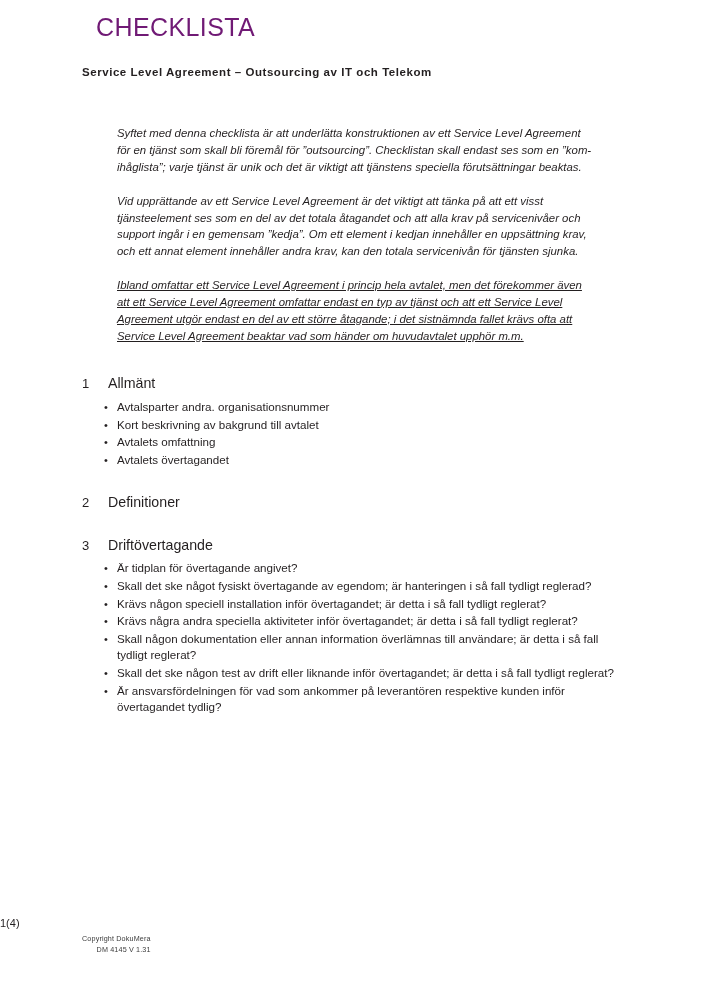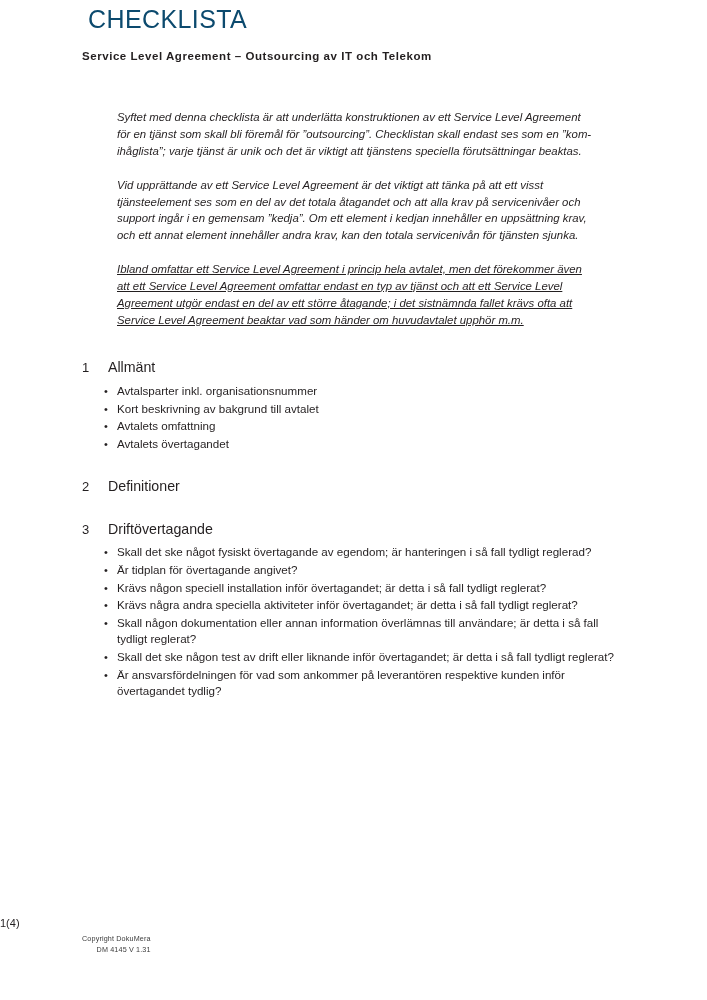--- a/index.html
+++ b/index.html
@@ -25,22 +25,22 @@
     left: 82px;
     top: 0;
     width: 545px;
   }
 
   
   .doc-title {
     font-size: 25px;
     font-weight: 400;
     letter-spacing: 0.4px;
-    color: #0c4a6e;
-    margin: 6px;
+    color: #701a75;
+    margin: 14px;
     line-height: 1.1;
   }
   .doc-subtitle {
     font-size: 11.5px;
     font-weight: 700;
     letter-spacing: 0.55px;
     color: #231f20;
     margin: 0;
     padding-top: 9px;
     line-height: 1.3;
@@ -158,42 +158,42 @@
     </div>
 
     <div class="sections">
 
       <div class="section section--s1">
         <div class="section-heading">
           <span class="section-num">1</span>
           <span class="section-title">Allmänt</span>
         </div>
         <ul class="bullets">
-          <li>Avtalsparter inkl. organisationsnummer</li>
+          <li>Avtalsparter andra. organisationsnummer</li>
           <li>Kort beskrivning av bakgrund till avtalet</li>
           <li>Avtalets omfattning</li>
           <li>Avtalets övertagandet</li>
         </ul>
       </div>
 
       <div class="section section--s2">
         <div class="section-heading">
           <span class="section-num">2</span>
           <span class="section-title">Definitioner</span>
         </div>
       </div>
 
       <div class="section section--s3">
         <div class="section-heading">
           <span class="section-num">3</span>
           <span class="section-title">Driftövertagande</span>
         </div>
         <ul class="bullets">
+          <li>Är tidplan för övertagande angivet?</li>
           <li>Skall det ske något fysiskt övertagande av egendom; är hanteringen i så fall tydligt reglerad?</li>
-          <li>Är tidplan för övertagande angivet?</li>
           <li>Krävs någon speciell installation inför övertagandet; är detta i så fall tydligt reglerat?</li>
           <li>Krävs några andra speciella aktiviteter inför övertagandet; är detta i så fall tydligt reglerat?</li>
           <li>Skall någon dokumentation eller annan information överlämnas till användare; är detta i så fall tydligt reglerat?</li>
           <li>Skall det ske någon test av drift eller liknande inför övertagandet; är detta i så fall tydligt reglerat?</li>
           <li>Är ansvarsfördelningen för vad som ankommer på leverantören respektive kunden inför övertagandet tydlig?</li>
         </ul>
       </div>
 
     </div>
   </div>

